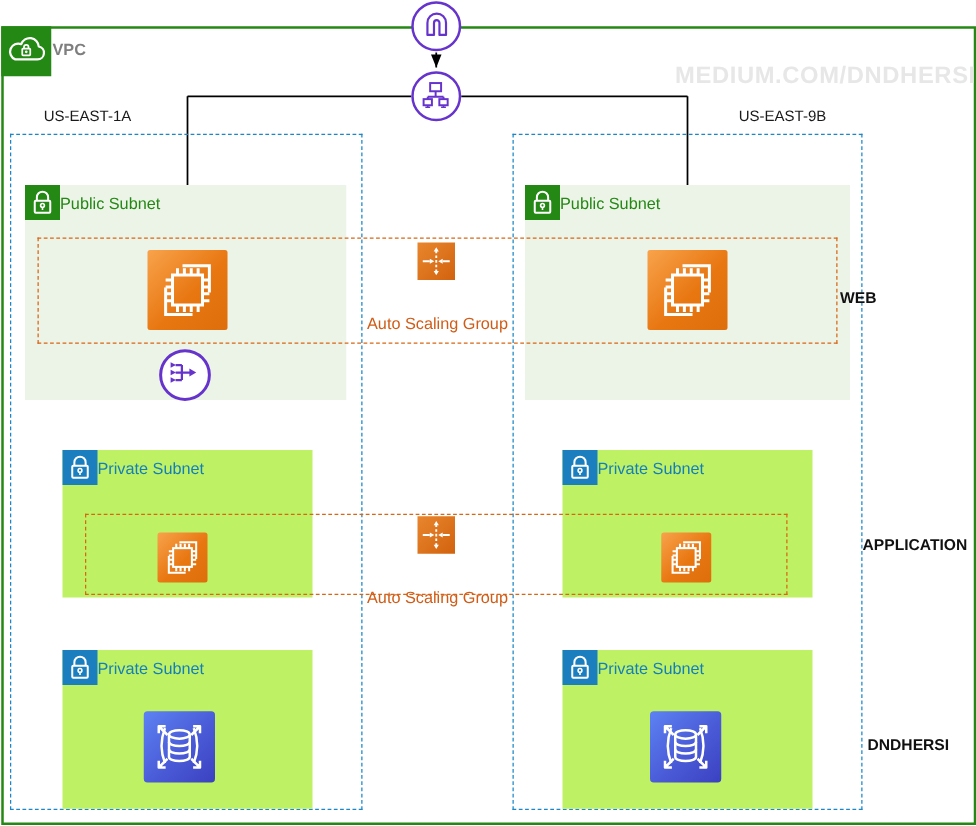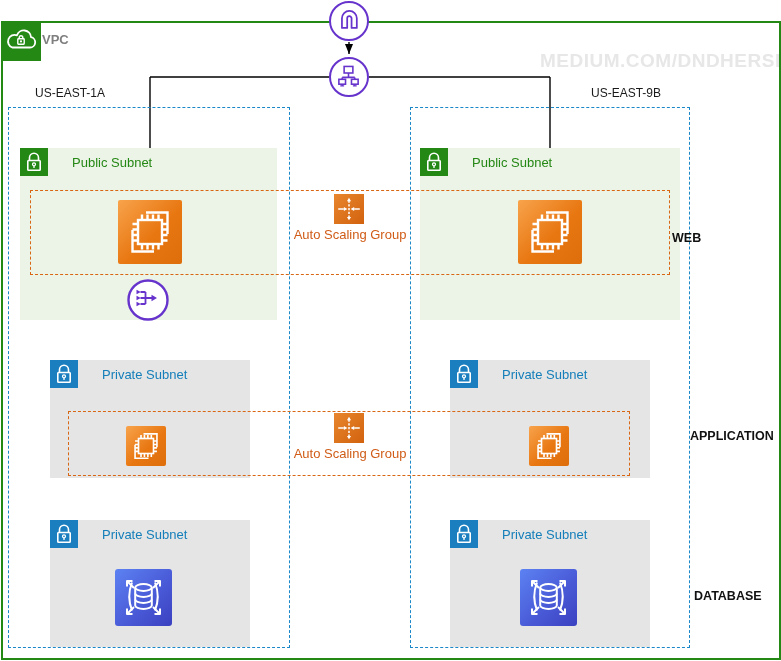--- a/index.html
+++ b/index.html
@@ -27,42 +27,42 @@
   .az{border:1.6px dashed #1A87C8;box-sizing:border-box;}
   .az-a{left:8px;top:107px;width:282px;height:541px;}
   .az-b{left:410px;top:107px;width:280px;height:541px;}
   .az-label{font-size:12px;color:#1a1a1a;}
   .az-a-label{left:35px;top:86px;}
   .az-b-label{left:591px;top:86px;}
 
   
   .subnet{box-sizing:border-box;}
   .public-bg{background:#ECF3E7;}
-  .private-bg{background:#e5e5e5;}
+  .private-bg{background:#bef264;}
   .public-a{left:20px;top:148px;width:257px;height:172px;}
   .public-b{left:420px;top:148px;width:260px;height:172px;}
   .priv-app-a{left:50px;top:360px;width:200px;height:118px;}
   .priv-app-b{left:450px;top:360px;width:200px;height:118px;}
   .priv-db-a{left:50px;top:520px;width:200px;height:127px;}
   .priv-db-b{left:450px;top:520px;width:200px;height:127px;}
   .lock-badge{position:absolute;left:0;top:0;width:28px;height:28px;}
   .lock-public{background:#248814;}
   .lock-private{background:#1B7FBF;}
-  .subnet-label{position:absolute;left:52px;top:7px;font-size:13px;text-align:center;}
+  .subnet-label{position:absolute;left:28px;top:7px;font-size:13px;text-align:center;}
   .subnet-label.green{color:#248814;}
   .subnet-label.blue{color:#147EBA;}
 
   
   .asg-box{border:1.6px dashed #D86613;box-sizing:border-box;}
   .asg-web{left:30px;top:190px;width:640px;height:85px;}
   .asg-app{left:68px;top:411px;width:562px;height:65px;}
   .asg-icon{width:30px;height:30px;background:linear-gradient(135deg,#E8862E,#D2620E);}
   .asg-icon-web{left:334px;top:194px;}
   .asg-icon-app{left:334px;top:413px;}
-  .asg-label{width:140px;text-align:center;font-size:13px;color:#D05C17;}
+  .asg-label{width:140px;text-align:center;font-size:13px;color:#D05C17;margin-top:24px;}
   .asg-label-web{left:280px;top:227px;}
   .asg-label-app{left:280px;top:446px;}
 
   
   .ec2{background:linear-gradient(135deg,#F8A34C 0%,#E87711 55%,#DD6E0B 100%);
     border-radius:2px;}
   .ec2-web-a{left:118px;top:200px;width:64px;height:64px;}
   .ec2-web-b{left:518px;top:200px;width:64px;height:64px;}
   .ec2-app-a{left:126px;top:426px;width:40px;height:40px;}
   .ec2-app-b{left:529px;top:426px;width:40px;height:40px;}
@@ -354,15 +354,15 @@
         <path d="M19,19 L12,12 M12,17.5 V12 H17.5"></path>
         <path d="M38,19 L45,12 M45,17.5 V12 H39.5"></path>
         <path d="M19,38 L12,45 M12,39.5 V45 H17.5"></path>
         <path d="M38,38 L45,45 M45,39.5 V45 H39.5"></path>
       </g>
     </svg>
   </div>
 
   <div class="abs tier-label tier-web">WEB</div>
   <div class="abs tier-label tier-app">APPLICATION</div>
-  <div class="abs tier-label tier-db">DATABASE</div>
+  <div class="abs tier-label tier-db">DNDHERSI</div>
 
 </div>
 
 </body></html>

